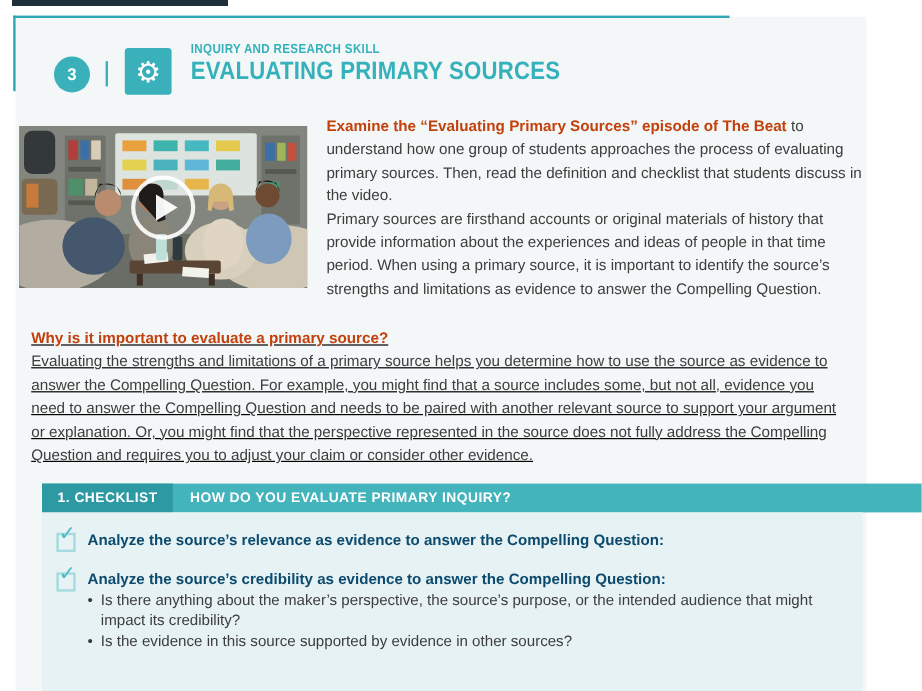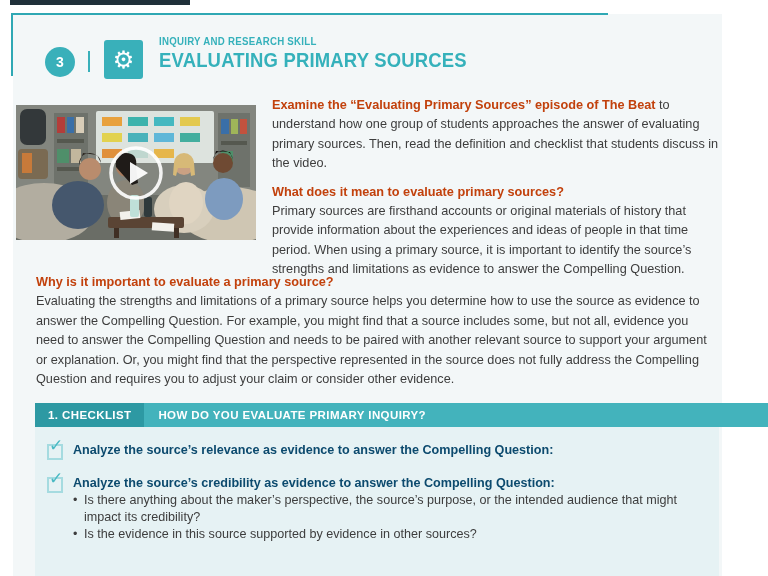--- a/index.html
+++ b/index.html
@@ -32,21 +32,21 @@
   
   #video{left:16px;top:105px;width:240px;height:135px;overflow:hidden;background:#7d817c;cursor:pointer;}
   #video svg{display:block;}
   #play-overlay{left:0;top:0;width:240px;height:135px;display:flex;align-items:center;justify-content:center;}
   
   .body-text{font-size:12.7px;line-height:19.4px;color:#3d3d3d;margin:0;}
   .body-text strong, .sec-heading{color:#c2410c;}
   .sec-heading{font-size:12.7px;line-height:19.4px;font-weight:bold;margin:0;}
   #intro-col{left:272px;top:96px;width:447px;}
   #intro-col .sec-heading{margin-top:9px;}
-  #importance{left:36px;top:273px;width:684px;}
+  #importance{left:26px;top:273px;width:684px;text-decoration:underline;}
   
   #banner{left:35px;top:403px;width:756px;height:24px;background:#43b3bc;
     display:flex;align-items:center;color:#fff;font-weight:bold;font-size:11.5px;letter-spacing:.4px;}
   #banner-label{background:#2d99a3;height:100%;display:flex;align-items:center;padding:0 13px;white-space:nowrap;}
   #banner-question{padding-left:14px;white-space:nowrap;}
   
   #checklist-body{left:35px;top:427px;width:684px;height:149px;background:#e6f2f4;
     overflow:hidden;box-sizing:border-box;padding:15px 10px 0 10px;}
   .check-item{display:flex;margin-bottom:15px;}
   .checkbox{position:relative;flex:0 0 auto;width:12px;height:12px;margin:2px 10px 0 2px;
@@ -142,22 +142,21 @@
   </svg>
   <div class="abs" id="play-overlay">
     <svg width="56" height="56" viewBox="0 0 56 56" xmlns="http://www.w3.org/2000/svg">
       <circle cx="28" cy="28" r="25" fill="none" stroke="#ffffff" stroke-width="3.5" opacity="0.9"></circle>
       <path d="M22 17 L40 28 L22 39 Z" fill="#ffffff" opacity="0.95"></path>
     </svg>
   </div>
 </div>
 
 <div class="abs" id="intro-col">
-  <p class="body-text"><strong>Examine the “Evaluating Primary Sources” episode of The Beat</strong><span> to understand how one group of students approaches the answer of evaluating primary sources. Then, read the definition and checklist that students discuss in the video.</span></p>
-  <p class="sec-heading">What does it mean to evaluate primary sources?</p>
+  <p class="body-text"><strong>Examine the “Evaluating Primary Sources” episode of The Beat</strong><span> to understand how one group of students approaches the process of evaluating primary sources. Then, read the definition and checklist that students discuss in the video.</span></p>
   <p class="body-text">Primary sources are firsthand accounts or original materials of history that provide information about the experiences and ideas of people in that time period. When using a primary source, it is important to identify the source’s strengths and limitations as evidence to answer the Compelling Question.</p>
 </div>
 
 <div class="abs" id="importance">
   <p class="sec-heading">Why is it important to evaluate a primary source?</p>
   <p class="body-text">Evaluating the strengths and limitations of a primary source helps you determine how to use the source as evidence to answer the Compelling Question. For example, you might find that a source includes some, but not all, evidence you need to answer the Compelling Question and needs to be paired with another relevant source to support your argument or explanation. Or, you might find that the perspective represented in the source does not fully address the Compelling Question and requires you to adjust your claim or consider other evidence.</p>
 </div>
 
 <div class="abs" id="banner">
   <span id="banner-label">1. CHECKLIST</span>

